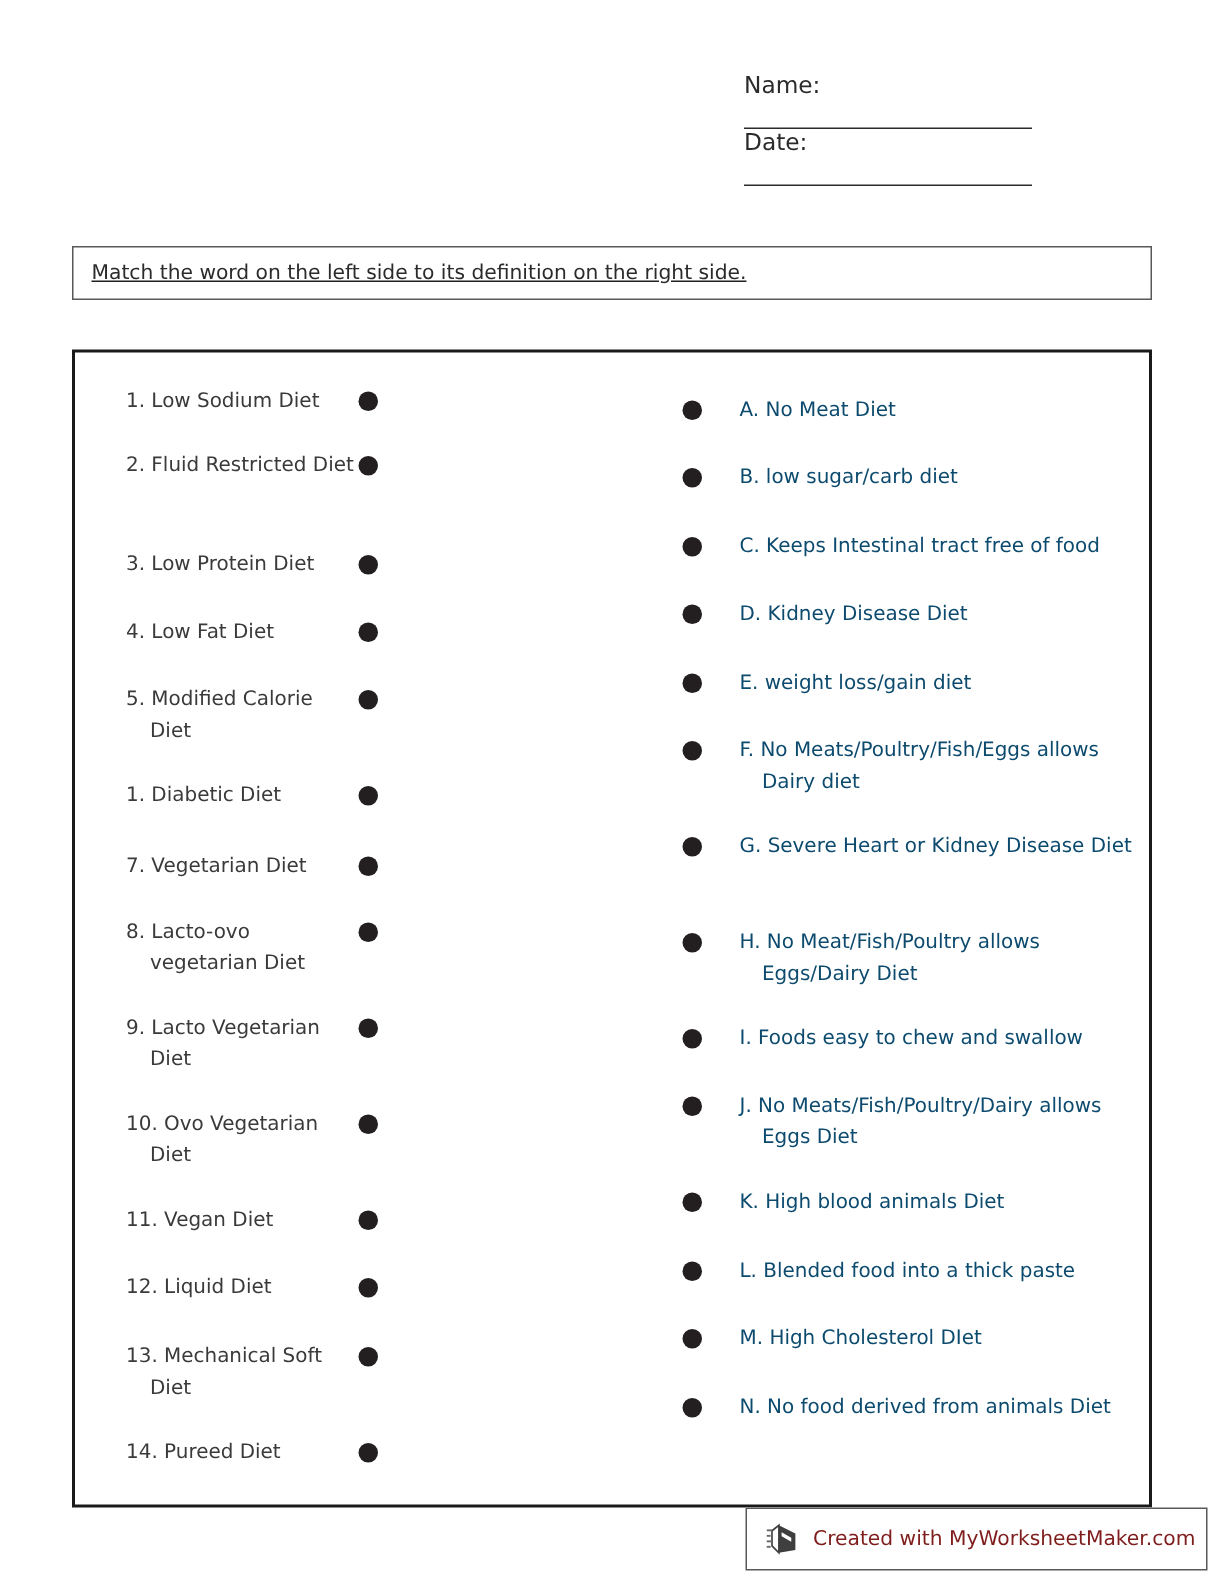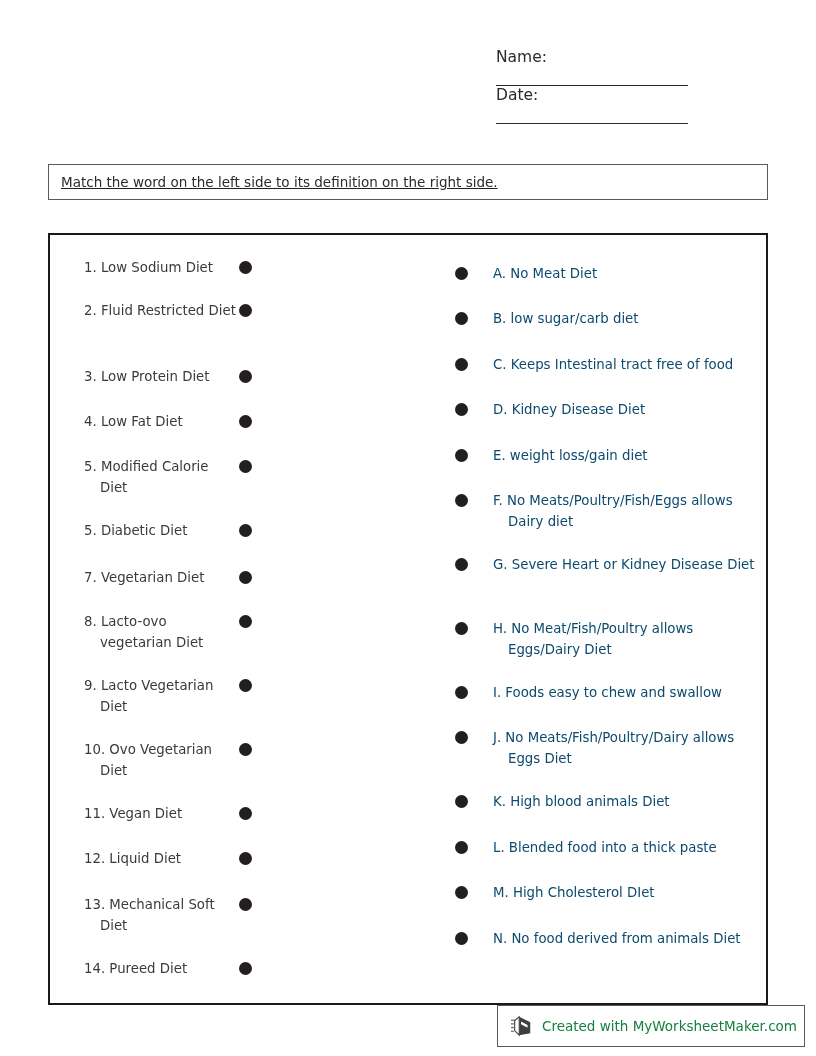--- a/index.html
+++ b/index.html
@@ -178,21 +178,21 @@
   }
   .badge-logo {
     width: 22px;
     height: 22px;
     flex: 0 0 22px;
     margin-right: 9px;
     display: block;
   }
   .badge-text {
     font-size: 13.5px;
-    color: #15803d;
+    color: #7f1d1d;
     white-space: nowrap;
   }
 </style>
 </head>
 <body>
 
 <div class="header">
 
   <div class="name-date">
     <div class="field-row">
@@ -226,21 +226,21 @@
       </div>
       <div class="left-item" style="top: 176px;">
         <div class="left-text">4. Low Fat Diet</div>
         <span class="left-dot"></span>
       </div>
       <div class="left-item" style="top: 221px;">
         <div class="left-text">5. Modified Calorie Diet</div>
         <span class="left-dot"></span>
       </div>
       <div class="left-item" style="top: 285px;">
-        <div class="left-text">5. Diabetic Diet</div>
+        <div class="left-text">1. Diabetic Diet</div>
         <span class="left-dot"></span>
       </div>
       <div class="left-item" style="top: 332px;">
         <div class="left-text">7. Vegetarian Diet</div>
         <span class="left-dot"></span>
       </div>
       <div class="left-item" style="top: 376px;">
         <div class="left-text">8. Lacto-ovo vegetarian Diet</div>
         <span class="left-dot"></span>
       </div>

